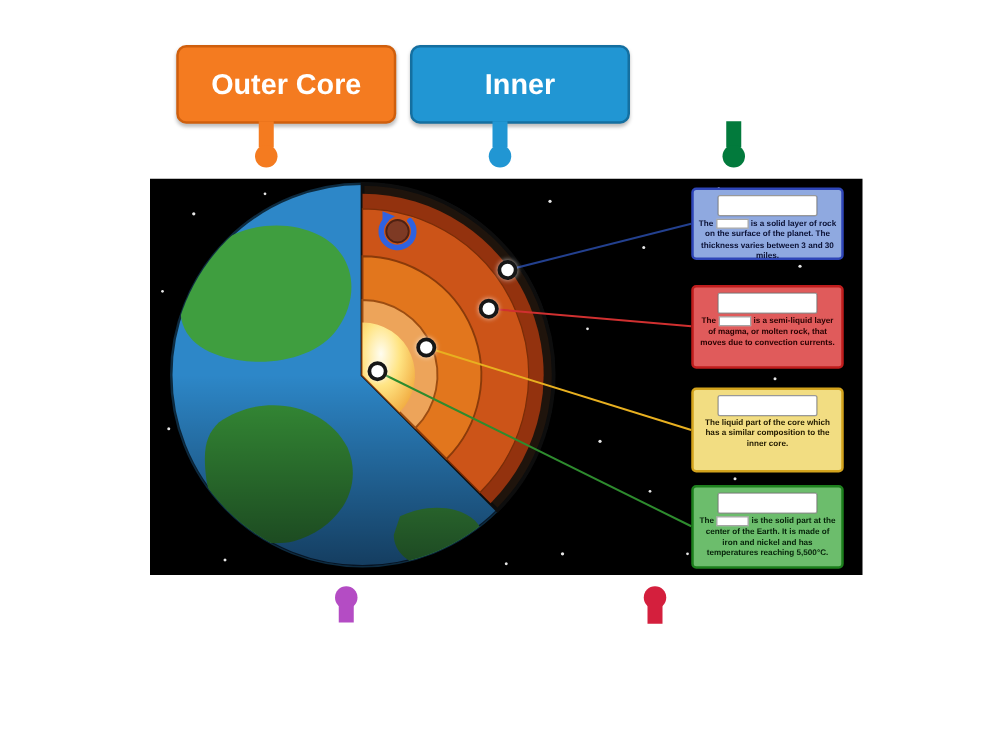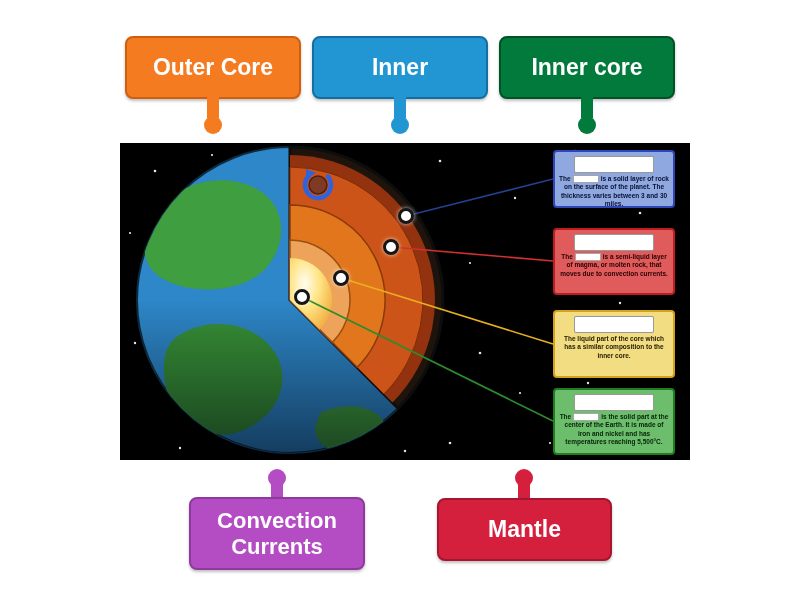--- a/index.html
+++ b/index.html
@@ -5,20 +5,21 @@
   html,body { margin:0; padding:0; }
   body { font-family:"Liberation Sans", sans-serif; background:#fff; }
   .page { position:relative; width:800px; height:600px; background:#fff; overflow:hidden; }
 
   
   .chip {
     position:absolute; box-sizing:border-box;
     display:flex; align-items:center; justify-content:center; text-align:center;
     color:#fff; font-weight:bold; border-radius:8px;
     box-shadow:0 2px 3px rgba(0,0,0,0.25);
+    margin-left:16px;
   }
   .chip-top { top:36px; width:176px; height:63px; font-size:23px; }
   #chip-outer-core { left:125px; background:#f47b20; border:2px solid #cf5f0d; }
   #chip-crust      { left:312px; background:#2196d3; border:2px solid #146fa0; }
   #chip-inner-core { left:499px; background:#027a3c; border:2px solid #015227; }
   #chip-convection { left:189px; top:497px; width:176px; height:73px; font-size:22px; line-height:1.15;
                      background:#b44cc4; border:2px solid #8e3a9c; }
   #chip-mantle     { left:437px; top:498px; width:175px; height:63px; font-size:23px;
                      background:#d41f3d; border:2px solid #a5152f; }
 
@@ -81,23 +82,20 @@
   </div>
   <div class="stem stem-top" id="stem-outer-core"></div>
   <div class="dot dot-top" id="dot-outer-core"></div>
 
   <div class="chip chip-top" id="chip-crust">
     <span>Inner</span>
   </div>
   <div class="stem stem-top" id="stem-crust"></div>
   <div class="dot dot-top" id="dot-crust"></div>
 
-  <div class="chip chip-top" id="chip-inner-core">
-    <span>Inner core</span>
-  </div>
   <div class="stem stem-top" id="stem-inner-core"></div>
   <div class="dot dot-top" id="dot-inner-core"></div>
 
   <div class="diagram">
 
     <svg width="570" height="317" viewBox="0 0 570 317">
       <defs>
         <clipPath id="globeClip">
             <circle cx="170" cy="157" r="153"></circle>
           </clipPath>
@@ -195,23 +193,17 @@
     </div>
 
     <div class="pin" id="pin-crust"></div>
     <div class="pin" id="pin-mantle"></div>
     <div class="pin" id="pin-outer-core"></div>
     <div class="pin" id="pin-inner-core"></div>
   </div>
 
   <div class="dot" id="dot-convection"></div>
   <div class="stem" id="stem-convection"></div>
-  <div class="chip" id="chip-convection">
-    <span>Convection Currents</span>
-  </div>
 
   <div class="dot" id="dot-mantle"></div>
   <div class="stem" id="stem-mantle"></div>
-  <div class="chip" id="chip-mantle">
-    <span>Mantle</span>
-  </div>
 
 </div>
 
 </body></html>

